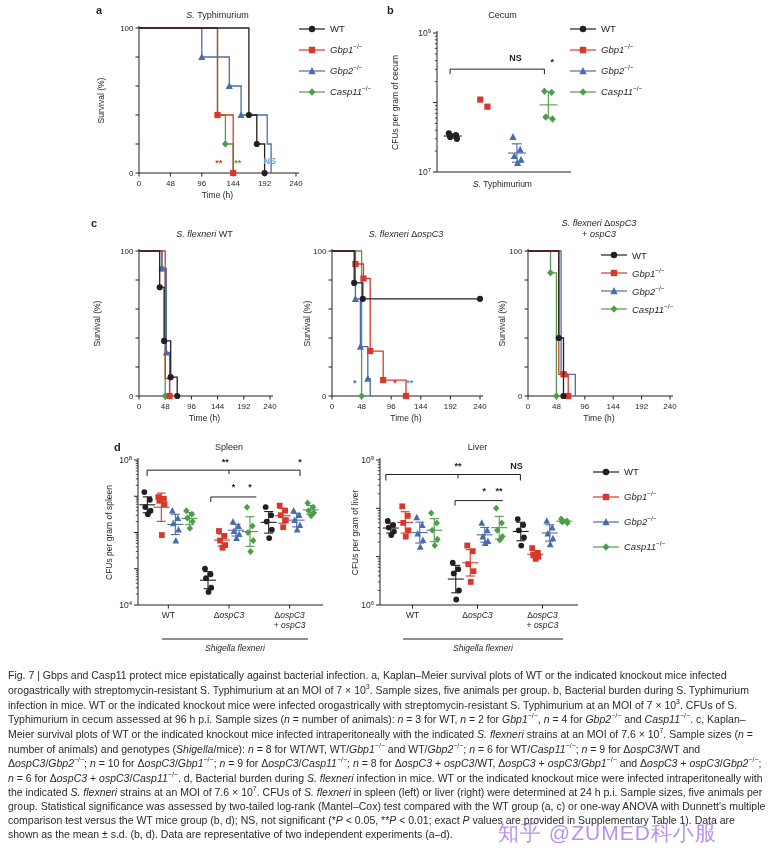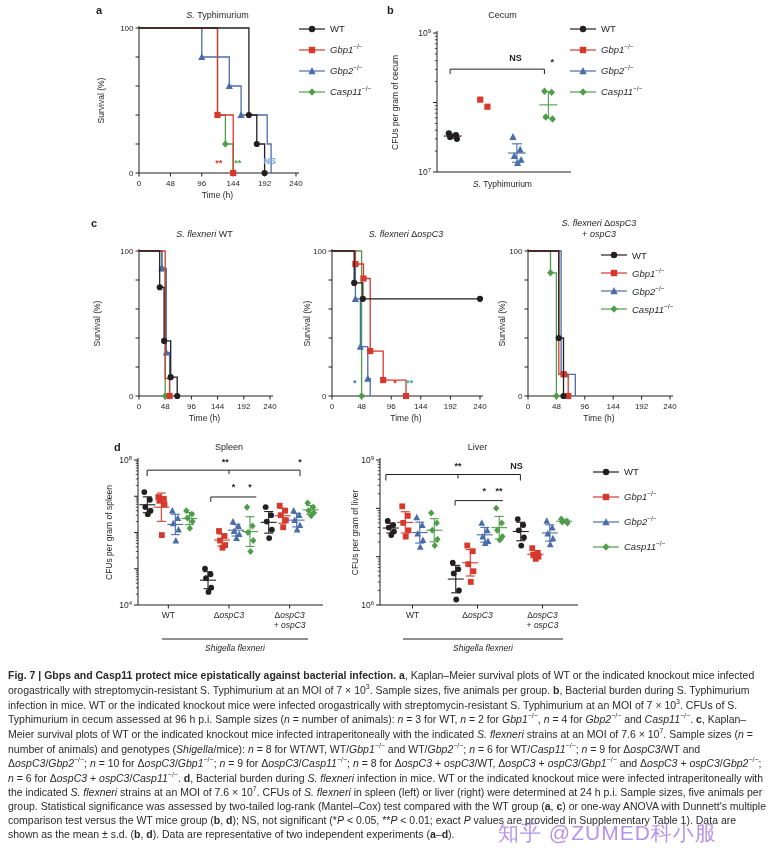--- a/index.html
+++ b/index.html
@@ -15,21 +15,21 @@
   .legend{position:absolute;}
   #legend-a{left:298px;top:18px}#legend-b{left:569px;top:18px}
   #legend-c{left:600px;top:246px}#legend-d{left:592px;top:459px}
   .legend .row{display:flex;align-items:center;height:21px;}
   #legend-c .row{height:18px}#legend-d .row{height:25px}
   .legend svg{margin-right:4px;flex:0 0 auto;}
   .legend .lab{font-size:9.5px;color:#231f20;white-space:nowrap;}
   .legend .lab i{font-style:italic;}
   .legend .lab sup{font-size:6.5px;}
   #caption{position:absolute;left:8px;top:668px;width:760px;font-size:10.5px;line-height:1.345;color:#2a2a2a;}
-  #caption b{font-weight:bold;}
+  #caption b{font-weight:normal;}
   #caption i{font-style:italic;}
   #caption sup{font-size:7px;}
   #watermark{position:absolute;left:498px;top:819px;font-size:21px;color:#6d28d9;opacity:.5;letter-spacing:1px;white-space:nowrap;}
 </style>
 </head>
 <body>
 
 <div id="fig">
   <div class="pl" id="pl-a">a</div>
   <div class="pl" id="pl-b">b</div>

